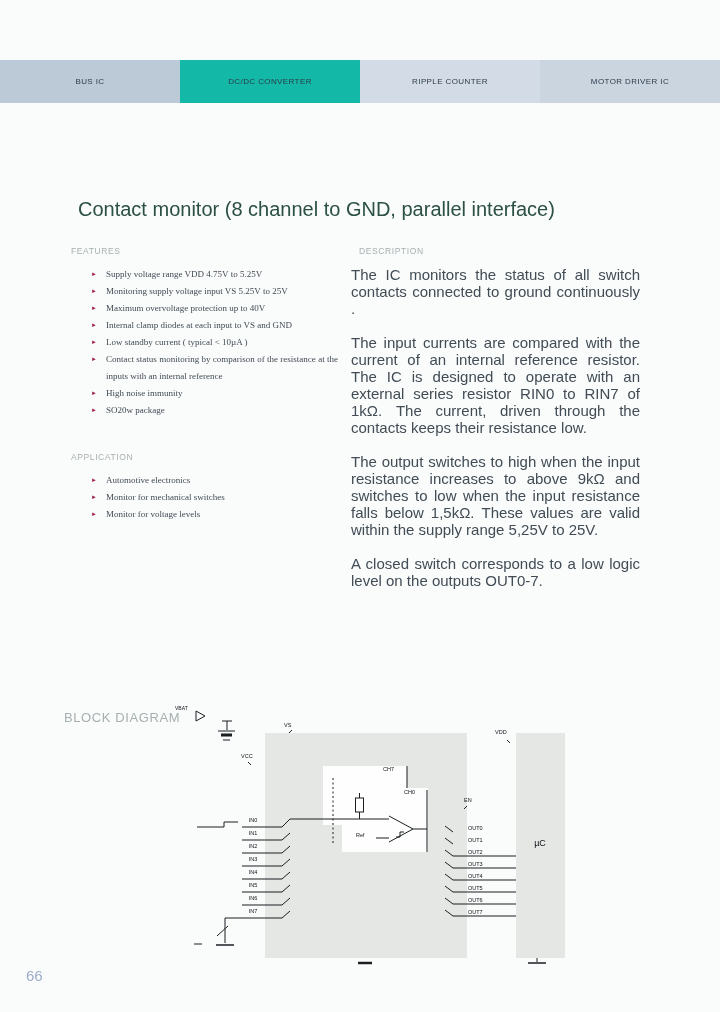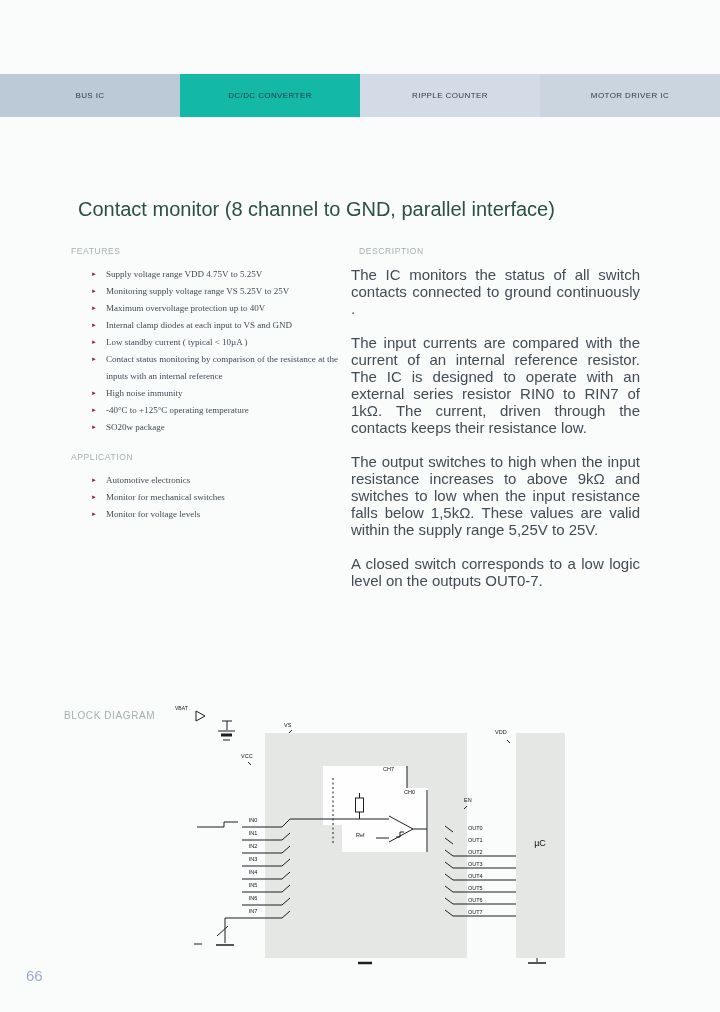--- a/index.html
+++ b/index.html
@@ -3,21 +3,21 @@
 <meta charset="utf-8">
 <style>
   html,body{margin:0;padding:0;}
   body{
     width:720px;height:1012px;position:relative;overflow:hidden;
     background:#fafbfb;
     font-family:"Liberation Sans","DejaVu Sans",sans-serif;
     color:#414c55;
   }
   
-  .tabbar{position:absolute;left:0;top:74px;width:720px;height:43px;display:flex;}
+  .tabbar{position:absolute;left:0;top:60px;width:720px;height:43px;display:flex;}
   .tab{width:180px;height:43px;line-height:43px;text-align:center;
        font-size:8px;letter-spacing:.4px;color:#2c3b4a;cursor:pointer;}
   .tab.t0{background:#bccad8;}
   .tab.t1{background:#14b8a6;}
   .tab.t2{background:#cad5e0;}
   .tab.t3{background:#d3dce6;}
   
   .title{position:absolute;left:78px;top:198px;width:560px;
          font-size:20px;color:#2b5044;}
   
@@ -27,21 +27,21 @@
   .application{position:absolute;left:63px;top:452px;width:283px;}
   ul.blist{list-style:none;margin:8px;padding:0;font-family:Liberation Serif, serif;}
   ul.blist li{position:relative;padding-left:35px;font-size:9px;line-height:17px;
               text-align:justify;color:#414c55;}
   .arr{position:absolute;left:20px;top:0;font-size:6px;line-height:17px;color:#9e1c4e;}
   
   .description{position:absolute;left:351px;top:246px;width:289px;}
   .description p{margin:0 0 17px 0;font-size:15px;line-height:17px;
                  text-align:justify;color:#414c55;}
   
-  .bdhead{position:absolute;left:64px;top:710px;font-size:10px;letter-spacing:.6px;color:#a7b0b0;}
+  .bdhead{position:absolute;left:64px;top:710px;font-size:13px;letter-spacing:.6px;color:#a7b0b0;}
   .blk{position:absolute;background:#e4e7e3;}
   .ic-block{left:265px;top:733px;width:202px;height:225px;}
   .mcu-block{left:516px;top:733px;width:49px;height:225px;}
   .wbox{position:absolute;background:#fdfefd;}
   .ch7-box{left:323px;top:766px;width:84px;height:59px;}
   .ch0-box{left:342px;top:788px;width:86px;height:64px;}
   .bdsvg{position:absolute;left:180px;top:700px;}
   .dlabel{position:absolute;font-size:5.5px;line-height:7px;color:#101418;white-space:nowrap;}
   .dlabel.c{text-align:center;}
   .mcu-label{position:absolute;left:524px;top:838px;width:32px;text-align:center;
@@ -59,27 +59,26 @@
   <div class="tab t3">RIPPLE COUNTER</div>
   <div class="tab t2">MOTOR DRIVER IC</div>
 </div>
 
 <div class="title">Contact monitor (8 channel to GND, parallel interface)</div>
 
 <div class="features">
   <div class="sechead">FEATURES</div>
   <ul class="blist">
     <li><span class="arr">►</span><span>Supply voltage range VDD 4.75V to 5.25V</span></li>
-    <li><span class="arr">►</span><span>Monitoring supply voltage range VS 5.25V to 25V</span></li>
+    <li><span class="arr">►</span><span>Monitoring supply voltage input VS 5.25V to 25V</span></li>
     <li><span class="arr">►</span><span>Maximum overvoltage protection up to 40V</span></li>
     <li><span class="arr">►</span><span>Internal clamp diodes at each input to VS and GND</span></li>
     <li><span class="arr">►</span><span>Low standby current ( typical &lt; 10µA )</span></li>
     <li><span class="arr">►</span><span>Contact status monitoring by comparison of the resistance at the inputs with an internal reference</span></li>
     <li><span class="arr">►</span><span>High noise immunity</span></li>
-    <li><span class="arr">►</span><span>-40°C to +125°C operating temperature</span></li>
     <li><span class="arr">►</span><span>SO20w package</span></li>
   </ul>
 </div>
 
 <div class="application">
   <div class="sechead">APPLICATION</div>
   <ul class="blist">
     <li><span class="arr">►</span><span>Automotive electronics</span></li>
     <li><span class="arr">►</span><span>Monitor for mechanical switches</span></li>
     <li><span class="arr">►</span><span>Monitor for voltage levels</span></li>

